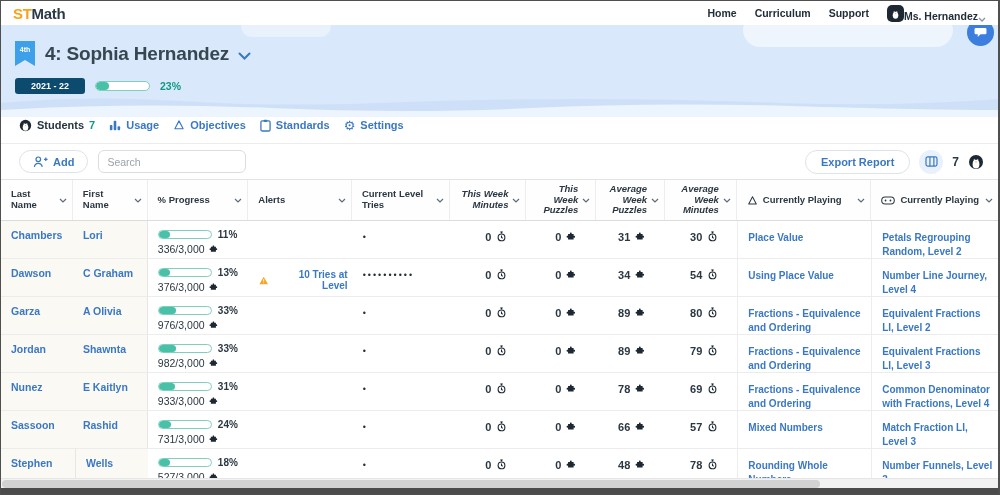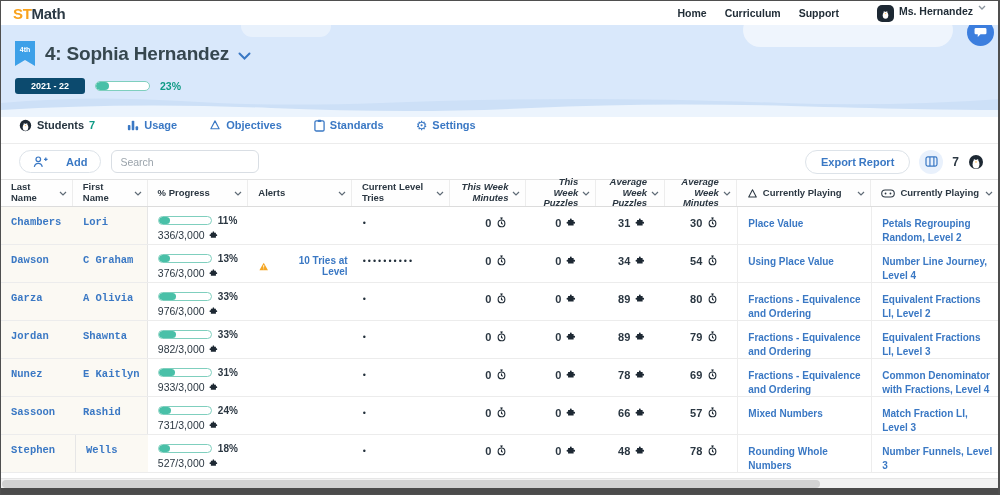--- a/index.html
+++ b/index.html
@@ -7,21 +7,21 @@
   .screen { width:1000px; height:495px; position:relative; overflow:hidden; background:#fff;
             border:1px solid #4f4f4f; border-right-width:2px; }
 
   
   .nav { height:24px; background:#fff; display:flex; align-items:center; padding:0 12px; position:relative; z-index:5; }
   .logo { font-size:15px; font-weight:bold; letter-spacing:-.3px; }
   .logo .st { color:#f9a21c; }
   .logo .math { color:#2c3a45; }
   .nav-right { margin-left:auto; display:flex; align-items:center; gap:18px; }
   .nav-link { font-size:10.5px; font-weight:bold; color:#222e38; cursor:pointer; }
-  .user-chip { display:flex; align-items:flex-start; gap:5px; cursor:pointer;margin-left:20px; }
+  .user-chip { display:flex; align-items:flex-end; cursor:pointer; }
   .avatar { width:17px; height:17px; border-radius:5px; background:#1d2833; display:flex; align-items:center; justify-content:center; }
   .user-name { font-size:10.5px; font-weight:bold; color:#222e38; }
 
   
   .banner { height:92px; background:#d9e8fb; position:relative; overflow:hidden; }
   .cloud { position:absolute; background:#f2f7fd; border-radius:20px; opacity:.85; }
   .cloud.c-a { width:210px; height:34px; left:742px; top:-12px; }
   .cloud.c-b { width:90px; height:22px; left:240px; top:-10px; opacity:.6; }
   .banner-row { display:flex; align-items:center; gap:10px; padding:16px 0 0 14px; position:relative; }
   .grade-badge { width:20px; height:25px; background:#3da0e8; color:#fff; font-size:7px; font-weight:bold;
@@ -31,63 +31,63 @@
   .banner-sub { display:flex; align-items:center; gap:10px; padding:12px 0 0 14px; position:relative; }
   .year-pill { background:#0c4a6e; color:#fff; font-size:9px; font-weight:bold; padding:3px 16px; border-radius:3px; }
   .prog-outer { width:55px; height:10px; border:1.5px solid #7fcfbe; border-radius:6px; background:#fff; overflow:hidden; }
   .prog-outer .fill { display:block; height:100%; min-width:13px; background:#49c0a8; border-radius:5px; }
   .prog-pct { font-size:10.5px; font-weight:bold; color:#0f9a85; }
   .help-fab { position:absolute; top:-6px; right:4px; width:27px; height:27px; border-radius:50%;
               background:#3c7ede; display:flex; align-items:center; justify-content:center; cursor:pointer; }
   .banner-wave { position:absolute; bottom:0; left:0; }
 
   
-  .tabs { height:27px; display:flex; align-items:center; gap:32px; padding:0 0 10px 18px; background:#fff; border-bottom:1px solid #ececec; }
+  .tabs { height:27px; display:flex; align-items:center; gap:14px; padding:0 0 10px 18px; background:#fff; border-bottom:1px solid #ececec; }
   .tab { display:flex; align-items:center; gap:5px; font-size:11px; font-weight:bold; color:#3a78c4; cursor:pointer; height:100%; }
   .tab.active { color:#273540; }
   .tab .count { color:#0f9a85; }
   .tab svg, .tab .gear { flex:none; }
   .gear { font-size:13px; line-height:1; color:#3a78c4; font-family:"DejaVu Sans",sans-serif; }
 
   
   .toolbar { height:35px; display:flex; align-items:center; padding:0 14px 0 18px; background:#fff; }
-  .add-btn { display:flex; align-items:center; gap:18px; border:1px solid #dde3e9; border-radius:13px;
+  .add-btn { display:flex; align-items:center; gap:5px; border:1px solid #dde3e9; border-radius:13px;
              padding:4px 13px; color:#3a78c4; font-size:11px; font-weight:bold; background:#fff; cursor:pointer; }
   .search-box { margin-left:10px; width:148px; height:23px; border:1px solid #d9dee4; border-radius:6px;
                 font-size:10.5px; padding:0 8px; color:#333; font-family:inherit; }
   .search-box::placeholder { color:#9aa3ab; }
   .toolbar-right { margin-left:auto; display:flex; align-items:center; gap:9px; }
   .export-btn { border:1px solid #dde3e9; border-radius:13px; padding:5px 15px; color:#3a78c4;
                 font-size:11px; font-weight:bold; background:#fff; cursor:pointer;text-align:center; }
   .col-btn { width:24px; height:24px; border-radius:50%; background:#e9f1fc; border:none; display:flex;
              align-items:center; justify-content:center; color:#3a78c4; cursor:pointer; }
   .count-n { font-size:12px; font-weight:bold; color:#2b3742; }
   .jiji-dot { width:16px; height:16px; }
 
   
-  .thead { display:flex; height:28px; border-top:1px solid #e3e3e3; border-bottom:1px solid #dcdcdc; background:#fefefe; }
+  .thead { display:flex; height:42px; border-top:1px solid #e3e3e3; border-bottom:1px solid #dcdcdc; background:#fefefe; }
   .th { display:flex; align-items:center; padding:0 5px 0 10px; border-right:1px solid #ededed;
         font-size:9.5px; font-weight:bold; color:#2b3742; line-height:1.12; }
   .th:last-child { border-right:none; }
   .th .lbl { flex:1; }
   .th.num { text-align:right; }
   .th.num .lbl { padding-right:2px;font-style:italic; }
   .th .chev { flex:none; margin-left:2px; }
   .th .hicon { flex:none; margin-right:5px; color:#2b3742; }
 
   .c1{width:72px;} .c2{width:75px;} .c3{width:101px;} .c4{width:104px;} .c5{width:98px;}
   .c6{width:77px;} .c7{width:70px;} .c8{width:69px;} .c9{width:72px;} .c10{width:135px;} .c11{width:127px;}
 
   .rows { height:268px; overflow:hidden; }
   .tr { display:flex; height:38px; border-bottom:1px solid #ececec; background:#fff; }
   .td { padding:8px 5px 0 10px; font-size:10.5px; color:#2b3742; }
   .td.frozen { background:#fbf9f3; }
   .td.c2 { border-right:1px solid #e6e6e6; }
   .td.c10, .td.c11 { border-left:1px solid #ededed; margin-left:-1px; }
-  .name-link { color:#3a78c4; font-weight:bold; font-size:10.5px; text-decoration:none; cursor:pointer;font-family:Liberation Mono, monospace; }
+  .name-link { color:#3a78c4; font-weight:bold; font-size:10.5px; text-decoration:none; cursor:pointer; }
   .prog-line1 { display:flex; align-items:center; gap:6px; }
   .bar { width:54px; height:9px; border:1.5px solid #7fcfbe; border-radius:5px; background:#fff; overflow:hidden; flex:none; }
   .bar .fill { display:block; height:100%; min-width:11px; background:#49c0a8; border-radius:4px; }
   .pct { font-size:10px; font-weight:bold; color:#2b3742; }
   .prog-line2 { display:flex; align-items:center; gap:4px; margin-top:3px; font-size:10.5px; color:#2b3742; }
   .alert-wrap { display:flex; align-items:center; gap:19px; padding-top:2px;text-align:right; }
   .alert-link { color:#3a78c4; font-size:10px; font-weight:bold; cursor:pointer; }
   .dots { font-size:9px; letter-spacing:2px; color:#23303c; display:block; padding-top:3px; }
   .td.numcell { display:flex; justify-content:flex-end; align-items:flex-start; gap:5px; padding-right:20px; padding-top:10px; }
   .td.numcell .v { font-size:11px; font-weight:600; }

